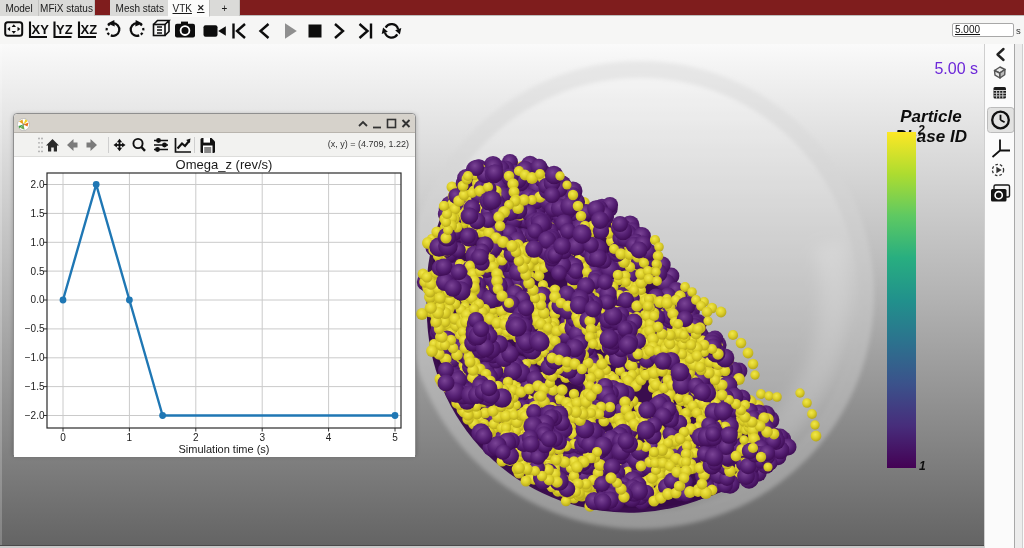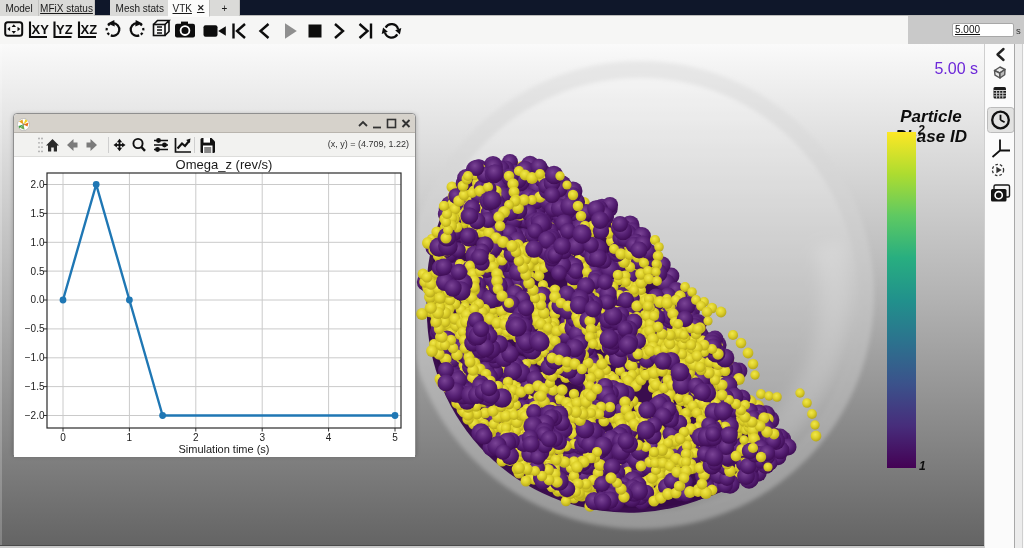--- a/index.html
+++ b/index.html
@@ -1,24 +1,24 @@
 <!DOCTYPE html>
 <html><head><meta charset="utf-8"><title>vtk</title>
 <style>
 * { margin:0; padding:0; box-sizing:border-box; }
 html,body { width:1024px; height:548px; overflow:hidden;
   font-family:"Liberation Sans", sans-serif; position:relative; background:#c9c9c9; }
 #tabbar { position:absolute; left:0; top:0; width:1024px; height:16px;
-  background:#0f172a; border-bottom:1px solid #bcbcba; }
+  background:#7f1d1d; border-bottom:1px solid #bcbcba; }
 .tab { position:absolute; top:0; height:16px; font-size:10px; color:#1a1a1a;
   display:flex; align-items:center; justify-content:center;
   border-right:1px solid #c2c2c0; background:#dadad8; }
 .tab.active { background:#fbfbfa; border-bottom:1px solid #fbfbfa; height:17px; z-index:3; }
 .tab .x { margin-left:5px; font-size:9px; font-weight:bold; color:#222; }
-#toolbar { position:absolute; left:0; top:16px; width:908px; height:28px; background:#f6f6f5; }
+#toolbar { position:absolute; left:0; top:16px; width:1024px; height:28px; background:#f6f6f5; }
 #viewport { position:absolute; left:0; top:44px; width:1024px; height:501px;
   background:linear-gradient(#fafafa, #b2b2b2 51%, #646464); }
 #leftedge { position:absolute; left:0; top:44px; width:2px; height:501px;
   background:rgba(255,255,255,0.20); }
 #btmstrip { position:absolute; left:0; top:545px; width:1024px; height:3px; background:#c9c9c9; border-top:1px solid #4a4a4a;}
 #timein { position:absolute; left:952px; top:23px; width:62px; height:13.5px;
   background:#fff; border:1px solid #a8a8a8; border-radius:2px; font-size:10px;
   color:#111; padding-left:2px; line-height:12px;text-decoration:underline; }
 #slabel { position:absolute; left:1016px; top:25px; font-size:9.5px; color:#333; }
 #time3d { position:absolute; right:46px; top:60px; font-size:16px; color:#6d28d9; }
@@ -3434,21 +3434,21 @@
 <g>
  <rect x="9" y="141" width="15.5" height="12" rx="1.5" fill="#f6f6f6" stroke="#1a1a1a" stroke-width="1.4"></rect>
  <rect x="6" y="145" width="15.5" height="12.5" rx="1.5" fill="#141414"></rect>
  <circle cx="13.7" cy="151.2" r="3.6" fill="#141414" stroke="#fff" stroke-width="1.6"></circle>
 </g>
 </svg></div>
   </div>
 <div id="splitter"></div>
 <div id="tabbar">
  <div class="tab" style="left:0;width:39px;">Model</div>
- <div class="tab" style="left:39px;width:56px;text-decoration:underline;">MFiX status</div>
+ <div class="tab" style="left:39px;width:56px;">MFiX status</div>
  <div class="tab" style="left:110px;width:73px;">Mesh stats<span class="x">✕</span></div>
  <div class="tab active" style="left:168px;width:42px;text-decoration:underline;">VTK<span class="x">✕</span></div>
  <div class="tab" style="left:210px;width:30px;">+</div>
 </div>
 <div id="toolbar"><svg width="1024" height="28" viewBox="0 0 1024 28">
 <g stroke="#0d0d0d" fill="none" stroke-width="2">
  <rect x="5.2" y="6.2" width="17" height="13.6" rx="2.5"></rect>
 </g>
 <g fill="#0d0d0d">
  <path d="M13.8 8.3 l2.2 2.8 h-4.4 z"></path>

